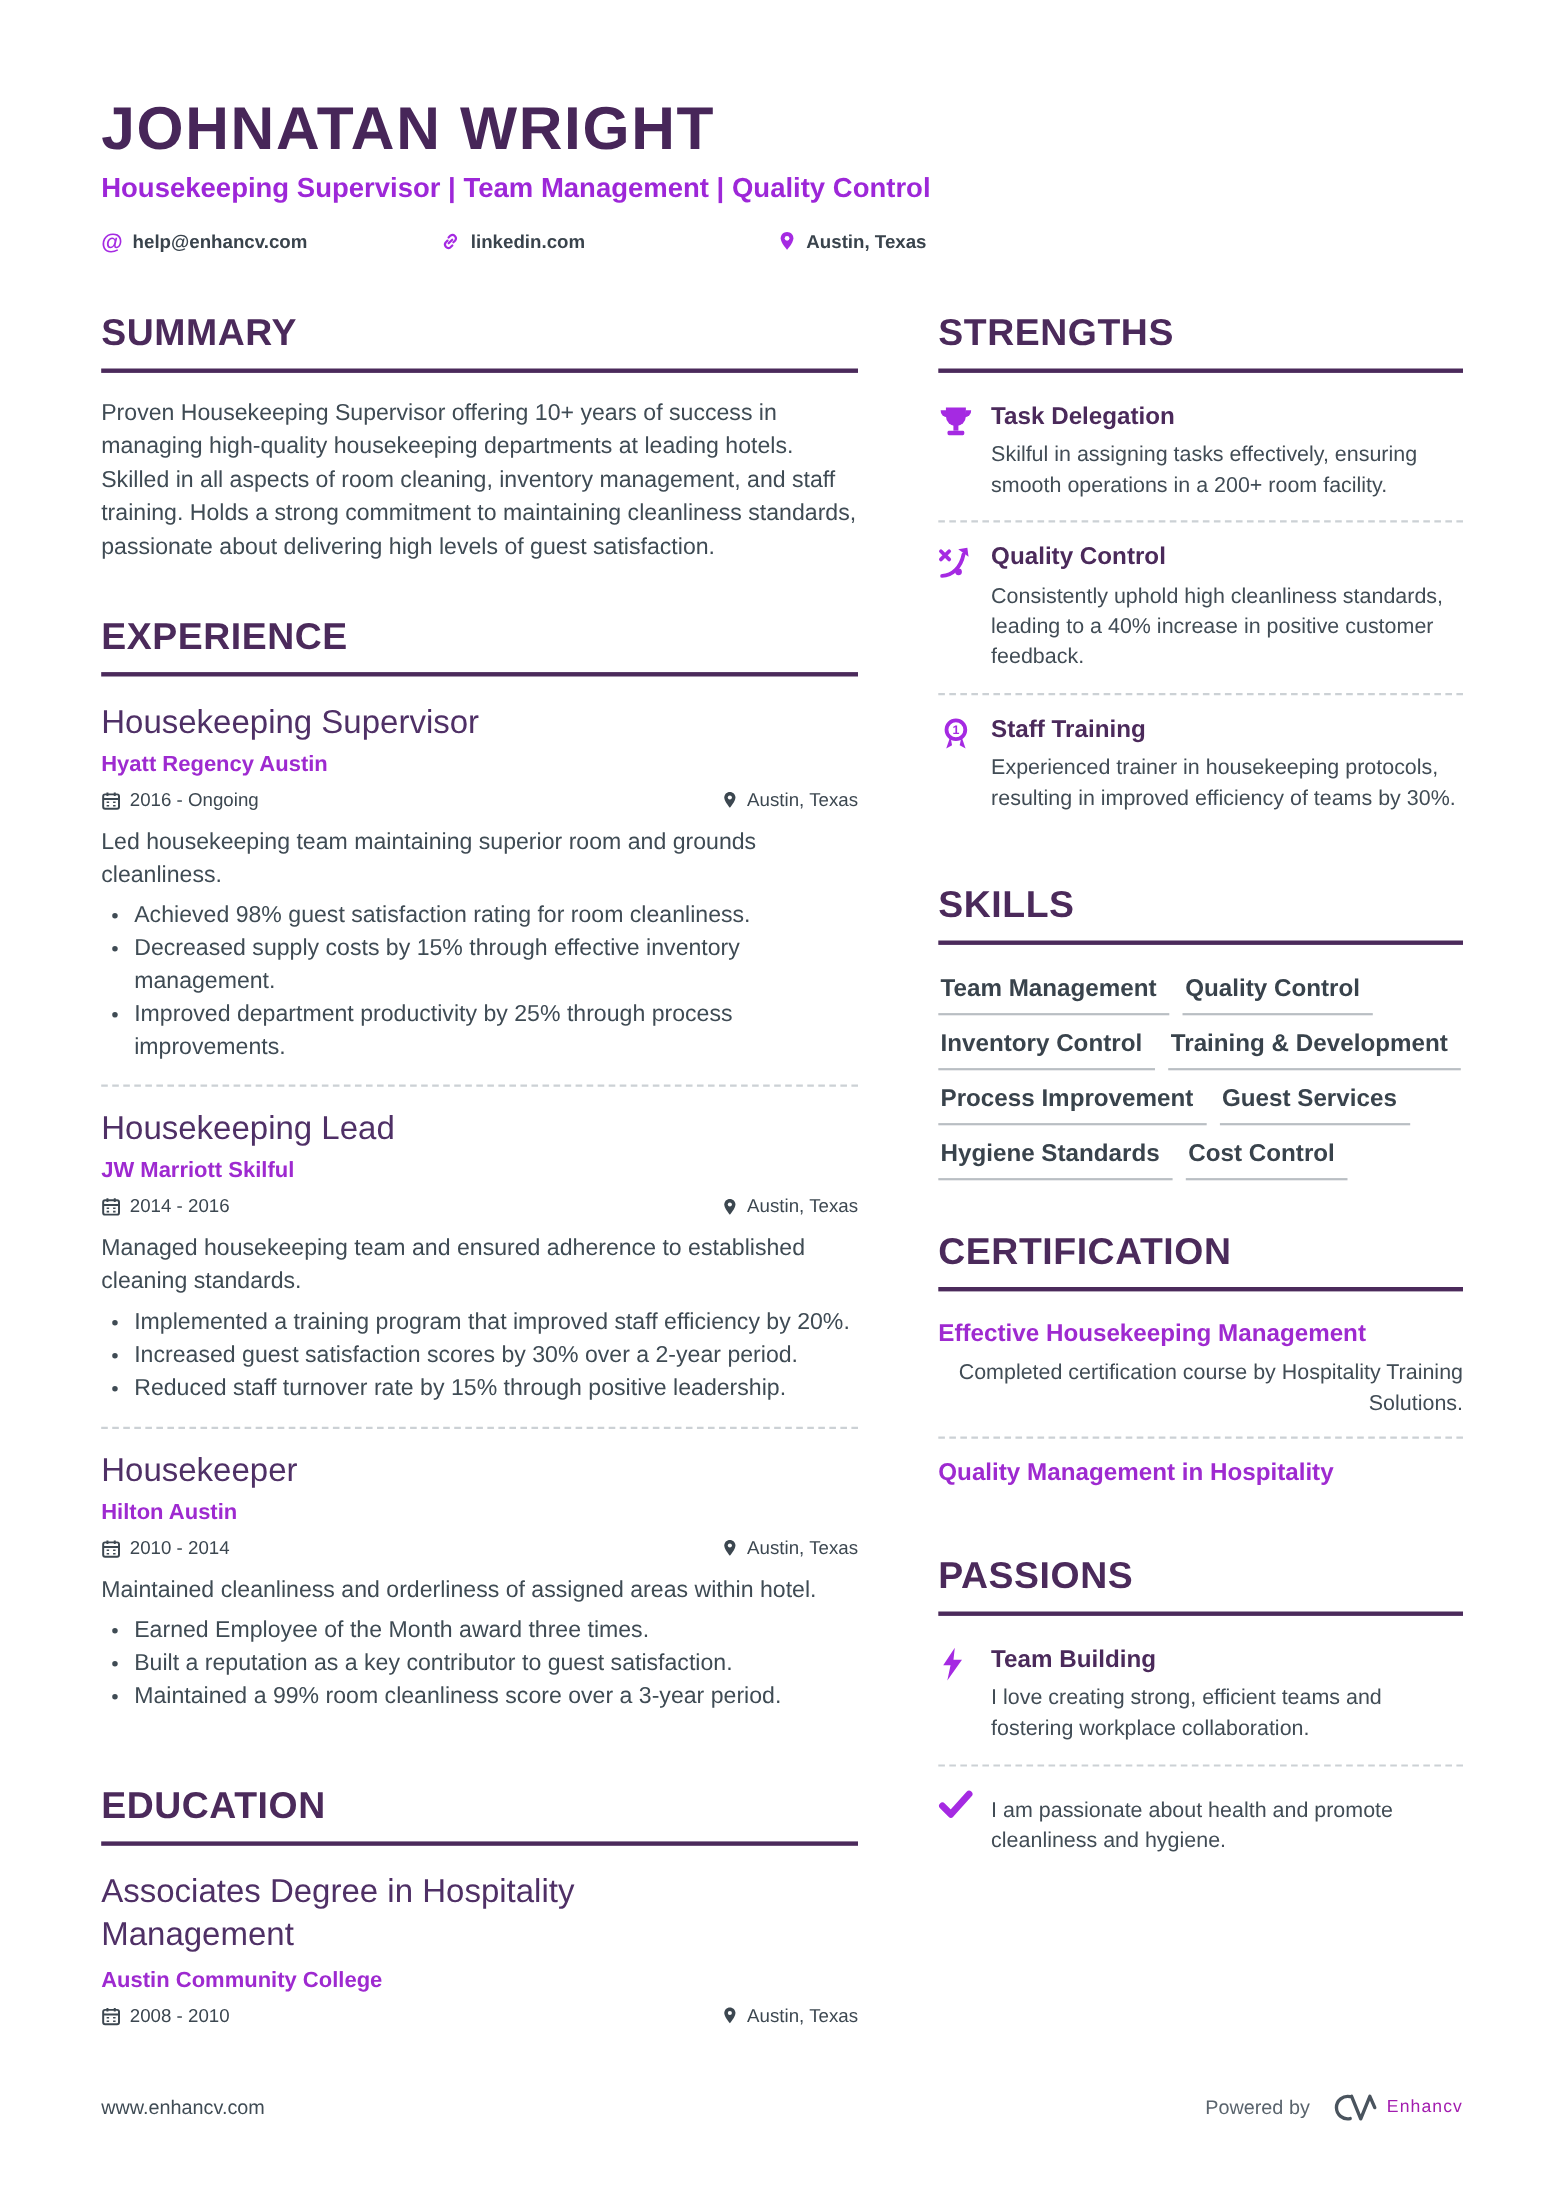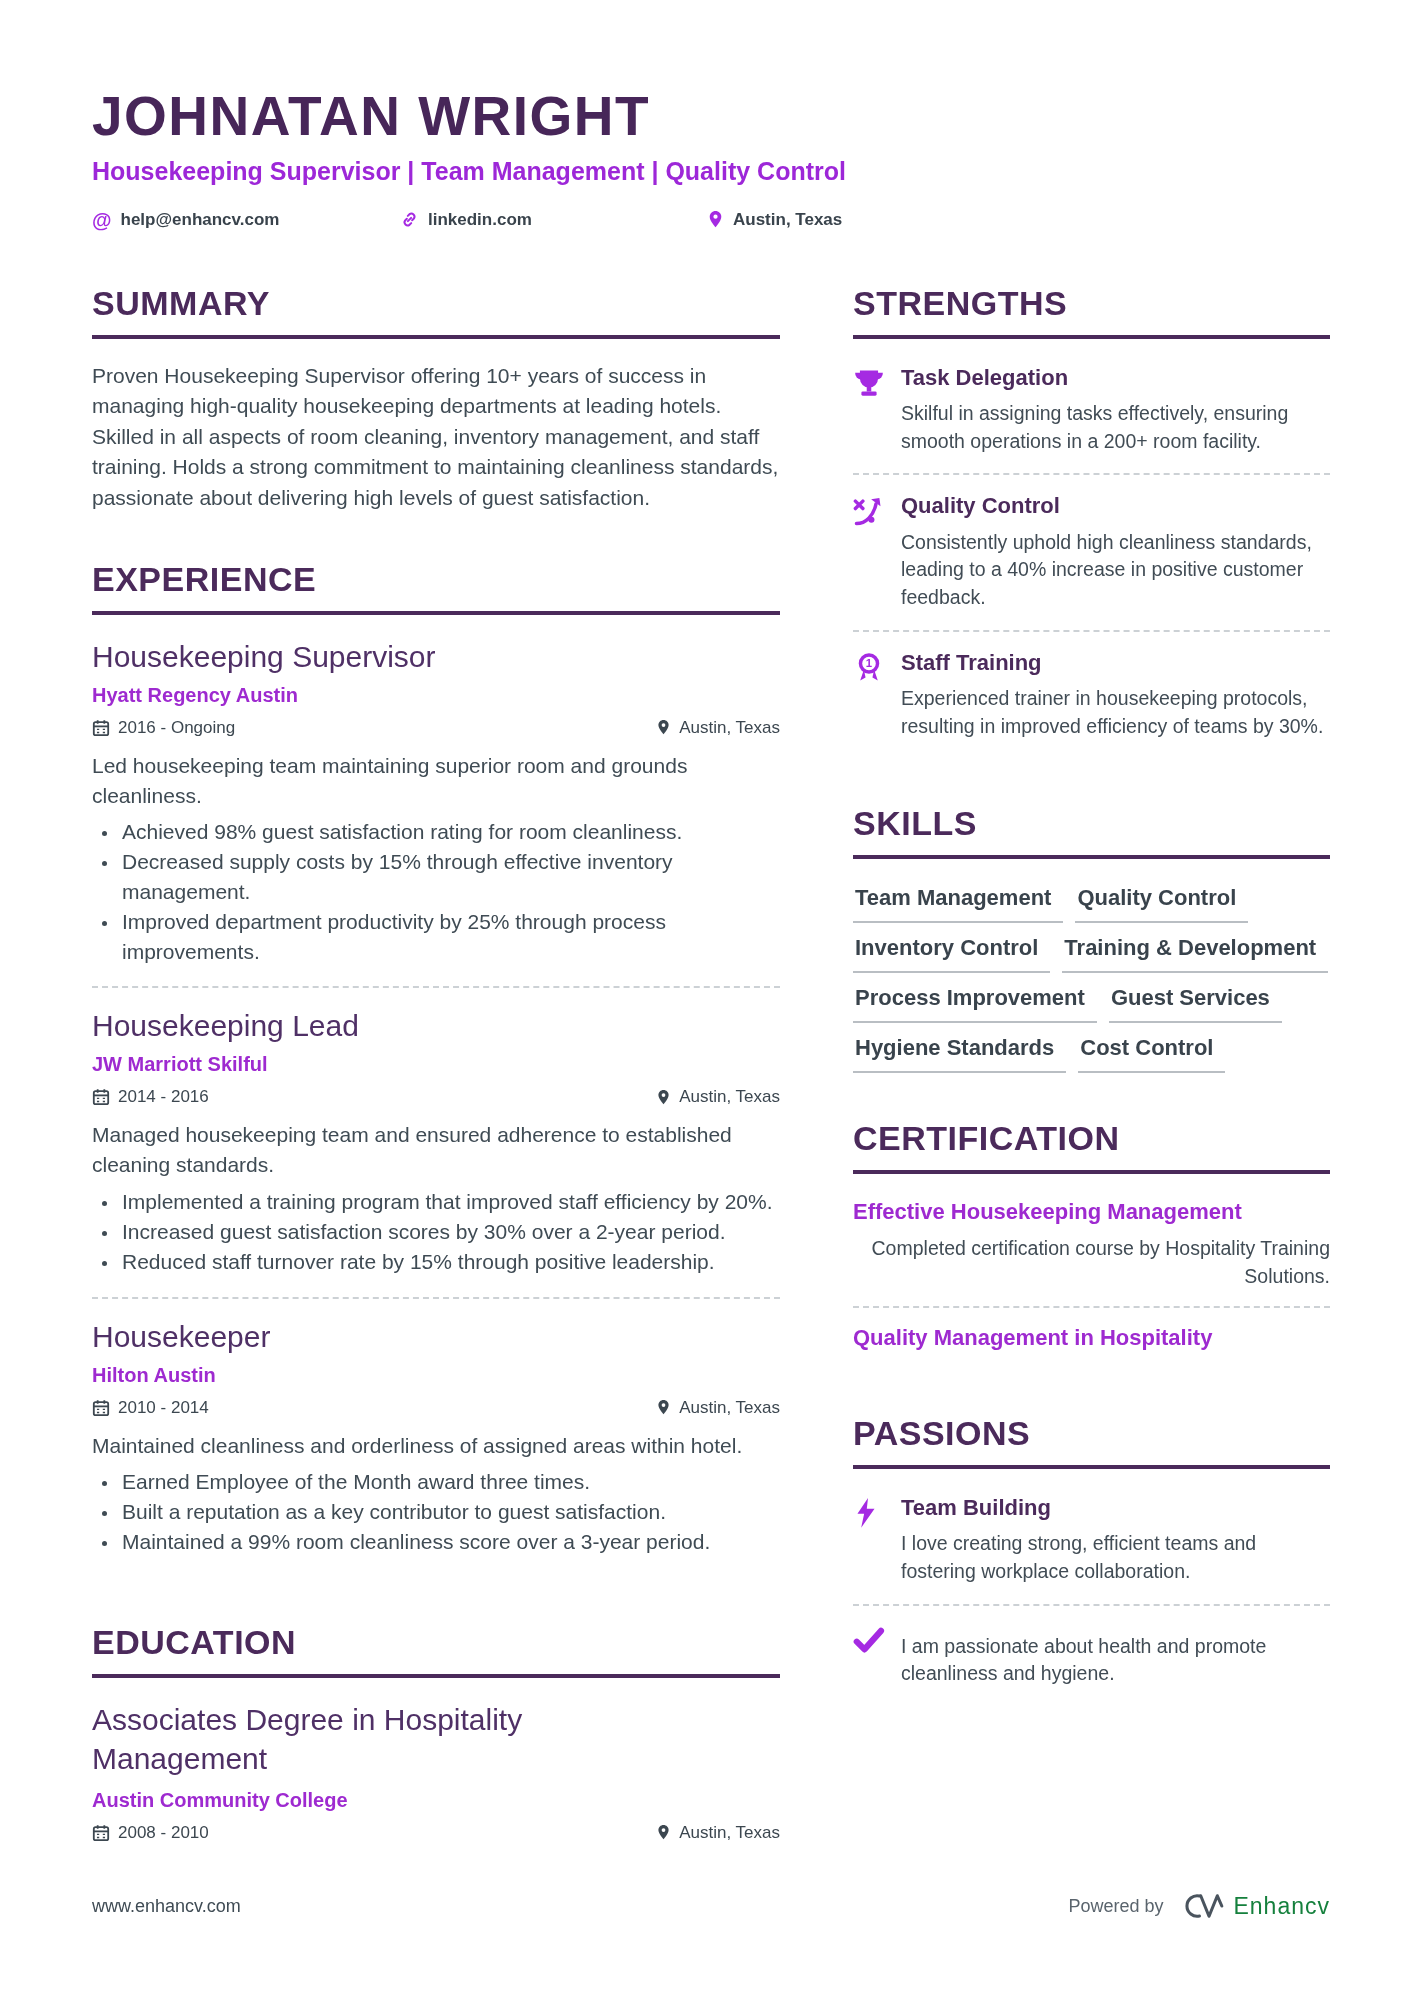--- a/index.html
+++ b/index.html
@@ -63,27 +63,27 @@
   .skills-wrap { display:flex; flex-wrap:wrap; column-gap:22px; row-gap:27px; padding-top:4px;gap:12px; }
   .skill { font-size:22px; font-weight:700; color:#39434c; padding:0 12px 10px 2px; border-bottom:2px solid #b9bec3; }
 
   .cert { padding:16px 0; border-bottom:2px dashed #ccd1d5; }
   .cert.first { padding-top:2px; }
   .cert.last { border-bottom:none; }
   .cert-title { font-size:22px; font-weight:700; color:#9e2ad0; line-height:1.25; }
   .cert-text { margin-top:9px; font-size:19.5px; line-height:1.42; color:#414c55;text-align:right; }
 
   
-  .footer { position:absolute; left:92px; right:80px; bottom:74px;
+  .footer { position:absolute; left:92px; right:80px; bottom:64px;
             display:flex; justify-content:space-between; align-items:center; }
   .site { font-size:18px; color:#3f4b54; }
   .powered { display:flex; align-items:center; gap:16px; }
   .powered-label { font-size:18px; color:#5a646d; }
   .brand-wrap { display:flex; align-items:center; gap:8px; }
-  .brand { font-size:23px; color:#15803d; letter-spacing:1px; }
+  .brand { font-size:16px; color:#a21caf; letter-spacing:1px; }
 
   svg { display:block; }
 </style>
 </head>
 <body>
 
 <div class="page">
 
   <div>
     <div class="name">JOHNATAN WRIGHT</div>

